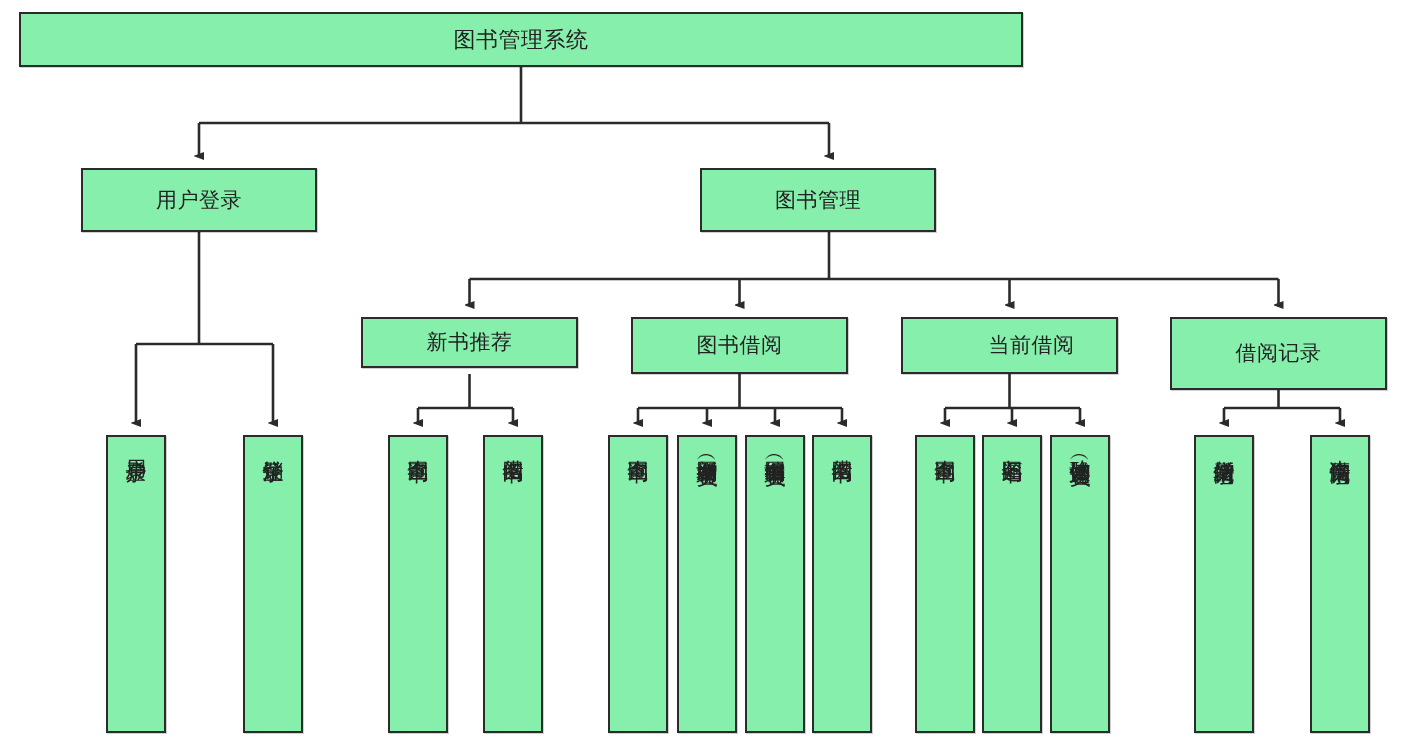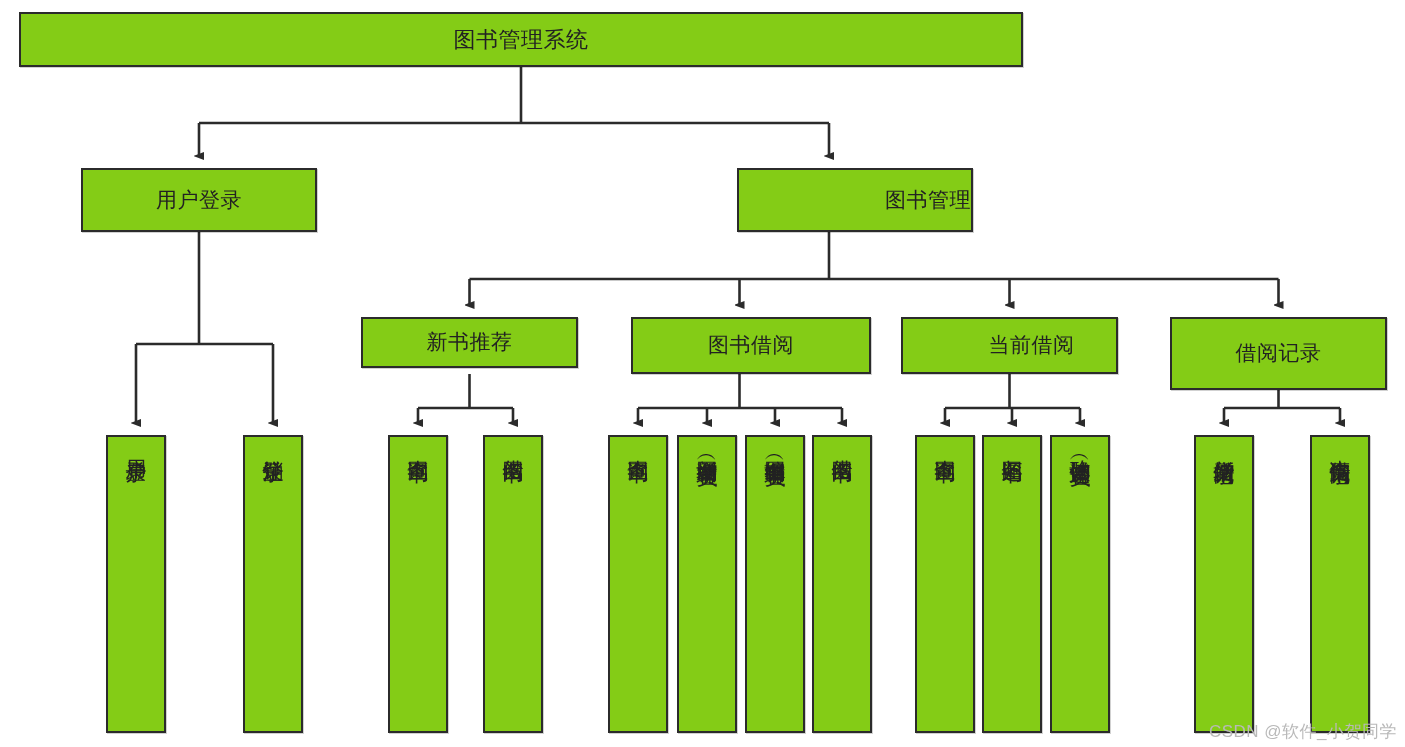--- a/index.html
+++ b/index.html
@@ -21,21 +21,21 @@
     position: absolute;
     left: 0;
     top: 0;
     width: 1405px;
     height: 747px;
   }
   .node {
     position: absolute;
     box-sizing: border-box;
     border: 2px solid #2b2b2b;
-    background: #84cc16;
+    background: #86efac;
     display: flex;
     align-items: center;
     justify-content: center;
     color: #222222;
     z-index: 2;
     box-shadow: 1px 1px 0 rgba(0,0,0,0.18);
   }
   .node .label {
     display: block;
     text-align: center;
@@ -120,27 +120,27 @@
       </g>
   </svg>
 
   <div id="node-layer">
       <div class="node horiz root" style="left: 19px; top: 12px; width: 1004px; height: 55px;">
         <span class="label">图书管理系统</span>
       </div>
       <div class="node horiz" style="left: 81px; top: 168px; width: 236px; height: 64px;">
         <span class="label">用户登录</span>
       </div>
-      <div class="node horiz" style="left: 737px; top: 168px; width: 236px; height: 64px; justify-content: flex-end;">
+      <div class="node horiz" style="left: 700px; top: 168px; width: 236px; height: 64px;">
         <span class="label">图书管理</span>
       </div>
       <div class="node horiz" style="left: 361px; top: 317px; width: 217px; height: 51px;">
         <span class="label">新书推荐</span>
       </div>
-      <div class="node horiz" style="left: 631px; top: 317px; width: 240px; height: 57px;">
+      <div class="node horiz" style="left: 631px; top: 317px; width: 217px; height: 57px;">
         <span class="label">图书借阅</span>
       </div>
       <div class="node horiz" style="left: 901px; top: 317px; width: 217px; height: 57px; padding-left: 44px;">
         <span class="label">当前借阅</span>
       </div>
       <div class="node horiz" style="left: 1170px; top: 317px; width: 217px; height: 73px;">
         <span class="label">借阅记录</span>
       </div>
       <div class="node vert" style="left: 106px; top: 435px; width: 60px; height: 298px;">
         <span class="label">用户登录</span>
@@ -176,14 +176,13 @@
         <span class="label">确认归还（管理员）</span>
       </div>
       <div class="node vert" style="left: 1194px; top: 435px; width: 60px; height: 298px;">
         <span class="label">新增借阅记录</span>
       </div>
       <div class="node vert" style="left: 1310px; top: 435px; width: 60px; height: 298px;">
         <span class="label">查询借阅记录</span>
       </div>
     </div>
 
-  <div class="watermark">CSDN @软件_小贺同学</div>
 </div>
 
 </body></html>

